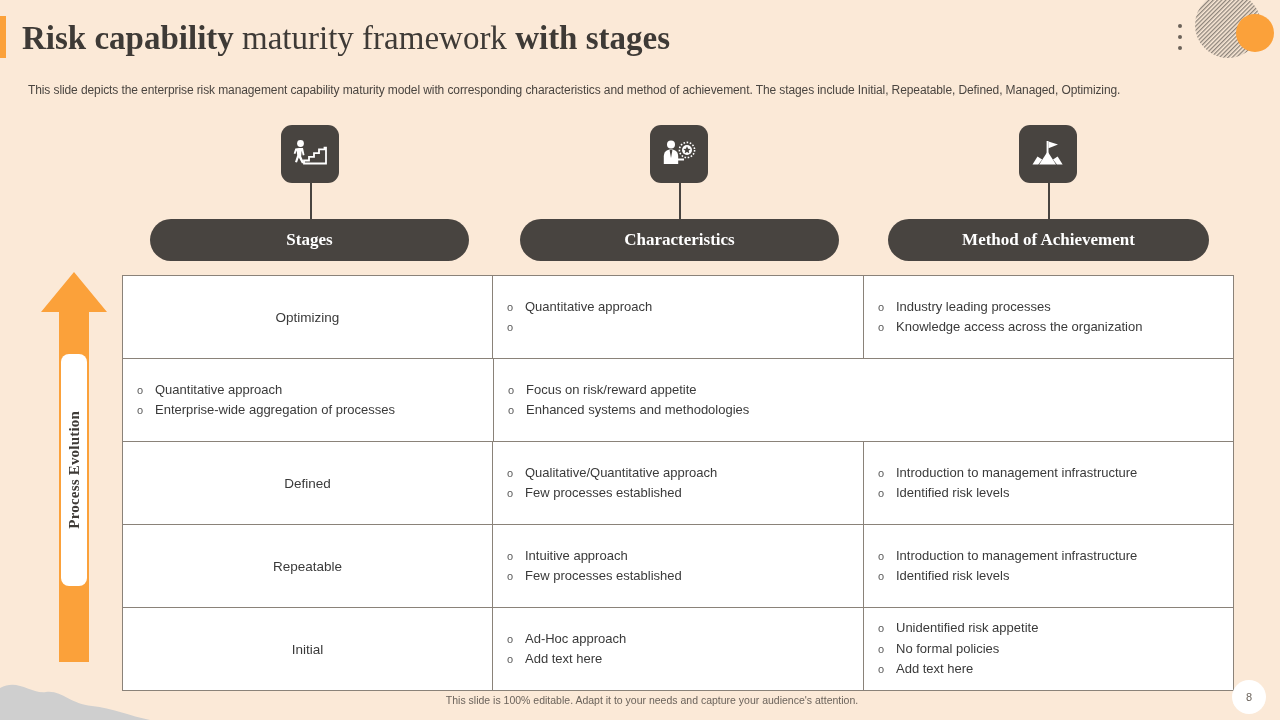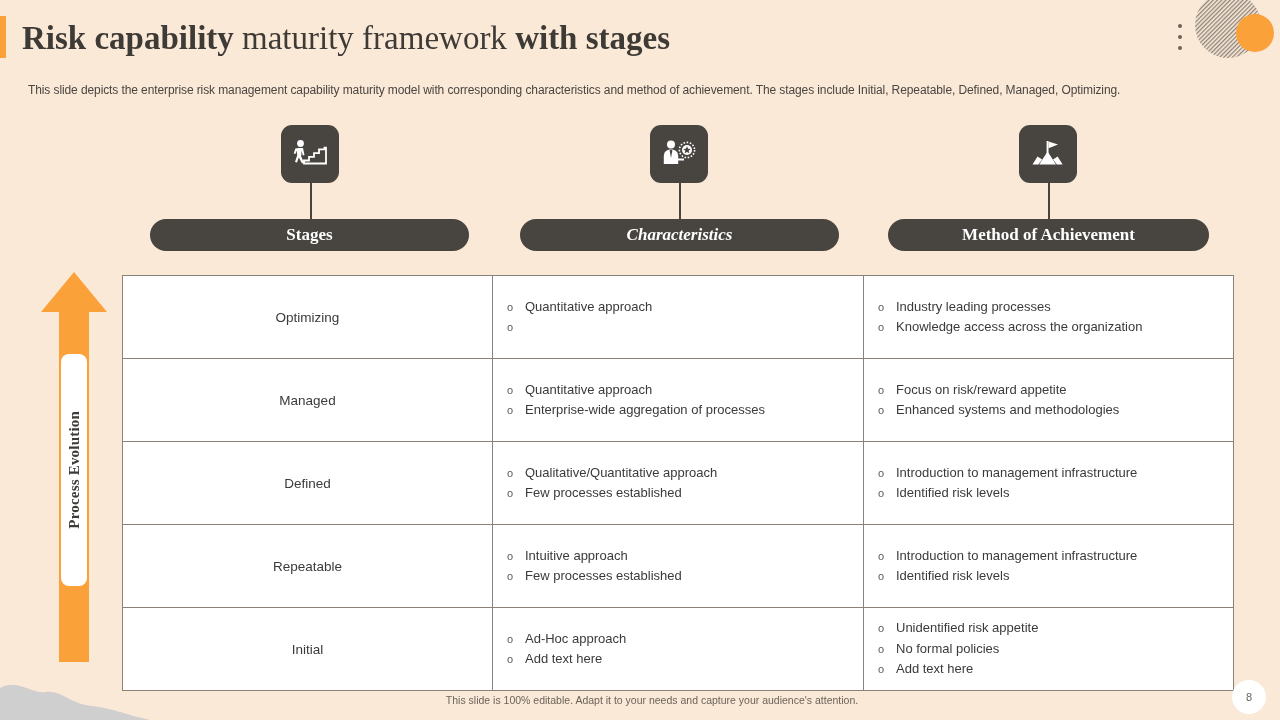--- a/index.html
+++ b/index.html
@@ -80,21 +80,21 @@
   .icon-badge svg { display: block; }
   .icon-stem {
     position: absolute;
     width: 1.5px;
     background: #484440;
   }
 
   
   .col-pill {
     position: absolute;
-    height: 32px;
+    height: 42px;
     border-radius: 21px;
     background: #484440;
     color: #ffffff;
     display: flex; align-items: center; justify-content: center;
     font-family: "Liberation Serif", serif;
     font-weight: 700;
     font-size: 17px;
   }
 
   
@@ -255,21 +255,21 @@
     <rect x="15.6" y="2" width="1.9" height="14" fill="#ffffff"></rect>
     <path d="M17.5 2.6 L27 5.6 L17.5 9.2 Z" fill="#ffffff"></path>
     <path d="M16.6 12.5 L25 25.5 L8.2 25.5 Z" fill="#ffffff"></path>
     <path d="M6.5 17.5 L11.2 20.4 L7.3 25.5 L1.5 25.5 Z" fill="#ffffff"></path>
     <path d="M26.6 17.5 L31.6 25.5 L25.9 25.5 L22 20.4 Z" fill="#ffffff"></path>
   </svg>
 </div>
 <div class="icon-stem" style="left:1048px; top:183px; height:36px;"></div>
 
 <div class="col-pill" style="left:150px; top:219px; width:319px;">Stages</div>
-<div class="col-pill" style="left:520px; top:219px; width:319px;font-style:italic;">Characteristics</div>
+<div class="col-pill" style="left:520px; top:219px; width:319px;">Characteristics</div>
 <div class="col-pill" style="left:888px; top:219px; width:321px;">Method of Achievement</div>
 
 <div class="arrow-wrap">
   <svg width="66" height="390" viewBox="0 0 66 390">
     <path d="M33 0 L66 40 L48 40 L48 390 L18 390 L18 40 L0 40 Z" fill="#fba13a"></path>
   </svg>
   <div class="arrow-label">
     <span>Process Evolution</span>
   </div>
 </div>
@@ -293,23 +293,20 @@
           <span class="mark">o</span>
           <span>Industry  leading processes</span>
         </div>
         <div class="bullet">
           <span class="mark">o</span>
           <span>Knowledge access across the organization</span>
         </div>
       </div>
     </div>
     <div class="mrow">
-      <div class="mcell stage">
-        <div>Managed</div>
-      </div>
       <div class="mcell chars">
         <div class="bullet">
           <span class="mark">o</span>
           <span>Quantitative   approach</span>
         </div>
         <div class="bullet">
           <span class="mark">o</span>
           <span>Enterprise-wide aggregation of processes</span>
         </div>
       </div>

